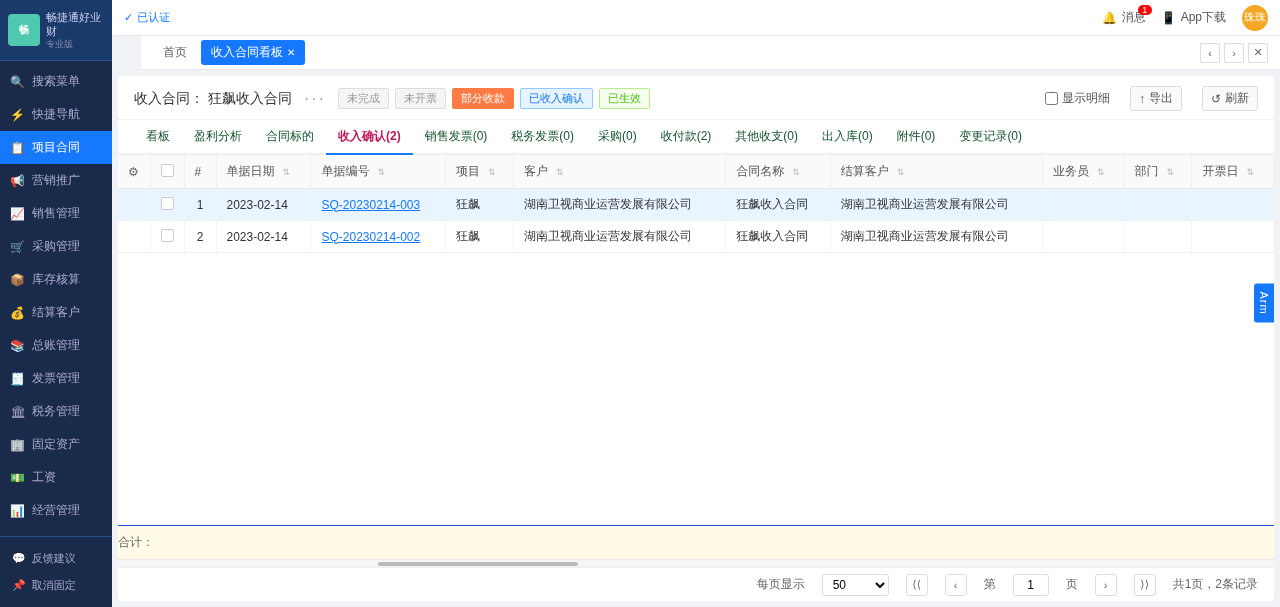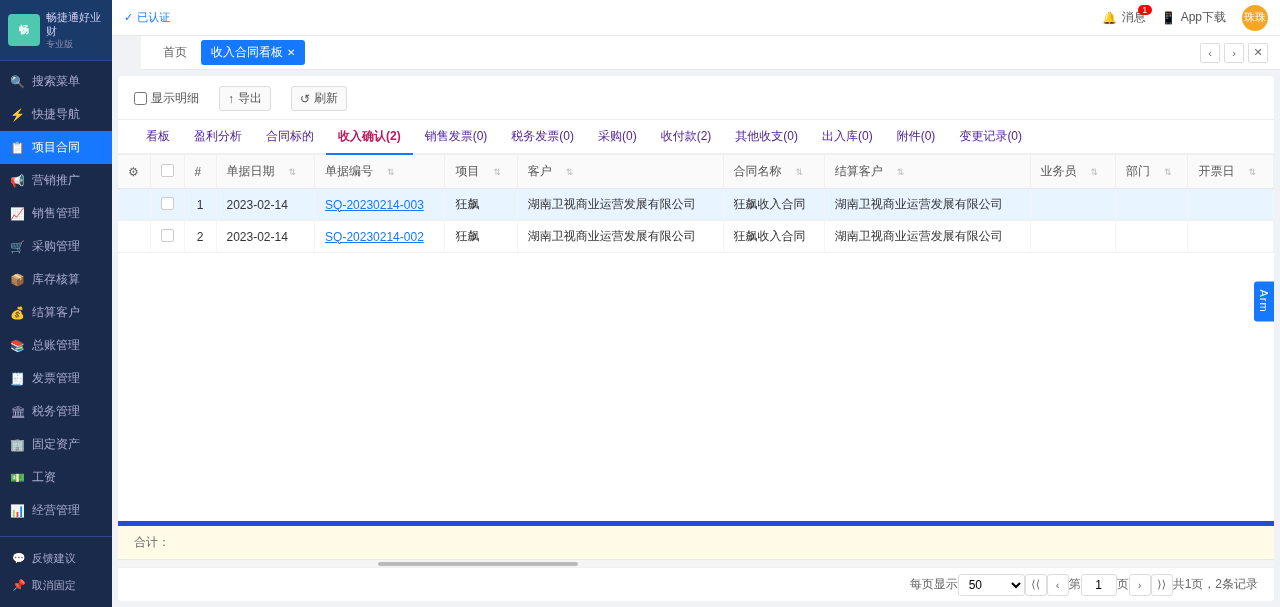--- a/index.html
+++ b/index.html
@@ -53,48 +53,48 @@
     .status-badge { padding: 2px 8px; border-radius: 2px; font-size: 11px; cursor: pointer; border: 1px solid transparent; }
     .badge-gray { background: #f5f5f5; color: #999; border-color: #ddd; }
     .badge-blue { background: #e6f4ff; color: #1677ff; border-color: #91caff; }
     .badge-green { background: #f6ffed; color: #52c41a; border-color: #b7eb8f; }
     .badge-active { background: #ff7a45; color: #fff; border-color: #ff7a45; }
     .header-actions { display: flex; align-items: center; gap: 20px; }
     .header-action-btn { display: flex; align-items: center; gap: 4px; padding: 3px 8px; border: 1px solid #ddd; border-radius: 3px; cursor: pointer; font-size: 12px; background: #fafafa; color: #555; }
 
     
     .tab-bar { display: flex; align-items: center; border-bottom: 2px solid #f0f0f0; padding: 0 16px; flex-shrink: 0; }
-    .tab-item { padding: 8px 12px; cursor: pointer; font-size: 12px; color: #4c1d95; border-bottom: 2px solid transparent; margin-bottom: -2px; white-space: nowrap; }
+    .tab-item { padding: 8px 12px; cursor: pointer; font-size: 12px; color: #14532d; border-bottom: 2px solid transparent; margin-bottom: -2px; white-space: nowrap; }
     .tab-item.active { color: #be185d; border-bottom-color: #1677ff; font-weight: 700; }
 
     
     .table-wrapper { flex: 1; overflow: auto; position: relative; }
     .data-table { width: 100%; border-collapse: collapse; font-size: 12px; }
     .data-table th { background: #fafafa; padding: 8px 10px; text-align: left; border-bottom: 1px solid #e8e8e8; border-right: 1px solid #f0f0f0; color: #555; font-weight: 500; white-space: nowrap; position: sticky; top: 0; z-index: 1; }
     .data-table td { padding: 7px 10px; border-bottom: 1px solid #f0f0f0; border-right: 1px solid #f5f5f5; color: #333; white-space: nowrap; }
     .data-table tr.selected td { background: #e8f4ff; }
     .data-table .link { color: #1677ff; cursor: pointer; text-decoration: underline; }
     .col-settings { width: 32px; text-align: center; }
     .col-check { width: 32px; text-align: center; }
     .col-num { width: 32px; text-align: center; color: #999; }
-    .th-sort { display: flex; align-items: center; gap: 14px; }
+    .th-sort { display: flex; align-items: center; gap: 8px; }
     .sort-icon { color: #bbb; font-size: 9px; }
     .checkbox { width: 13px; height: 13px; border: 1px solid #ccc; border-radius: 2px; display: inline-block; background: #fff; cursor: pointer; }
     .settings-icon { cursor: pointer; color: #666; }
 
     
-    .table-footer { background: #fffbe6; border-top: 5px solid #1d4ed8; padding: 8px 16px; display: flex; align-items: center; flex-shrink: 0; }
+    .table-footer { background: #fffbe6; border-top: 1px solid #1d4ed8; padding: 8px 0; display: flex; align-items: center; flex-shrink: 0; }
     .footer-label { color: #666; font-size: 12px; }
 
     
     .scrollbar-row { height: 8px; background: #f5f5f5; border-top: 1px solid #e8e8e8; display: flex; align-items: center; padding: 0 200px; flex-shrink: 0; }
     .scroll-thumb { width: 200px; height: 4px; background: #bbb; border-radius: 2px; margin-left: 60px; }
 
     
-    .pagination { height: 34px; display: flex; align-items: center; justify-content: flex-end; padding: 0 16px; gap: 0; border-top: 1px solid #f0f0f0; flex-shrink: 0; background: #fff; }
+    .pagination { height: 34px; display: flex; align-items: center; justify-content: flex-end; padding: 0 16px; gap: 17px; border-top: 1px solid #f0f0f0; flex-shrink: 0; background: #fff; }
     .page-label { color: #666; font-size: 12px; }
     .page-size-select { padding: 2px 18px 2px 6px; border: 1px solid #ddd; border-radius: 3px; font-size: 12px; background: #fff; cursor: pointer; }
     .page-btn { width: 22px; height: 22px; border: 1px solid #ddd; border-radius: 3px; display: flex; align-items: center; justify-content: center; cursor: pointer; color: #666; font-size: 11px; background: #fff; }
     .page-input { width: 36px; height: 22px; border: 1px solid #ddd; border-radius: 3px; text-align: center; font-size: 12px; }
     .page-info { color: #666; font-size: 12px; }
   </style>
 </head>
 <body>
 
 <div class="sidebar">
@@ -219,20 +219,34 @@
     <div class="nav-actions">
       <div class="nav-action-btn">‹</div>
       <div class="nav-action-btn">›</div>
       <div class="nav-action-btn">✕</div>
     </div>
   </div>
 
   <div class="content-area">
 
     <div class="contract-header">
+      <div class="contract-title-area">
+        <div class="contract-title">
+          <span>收入合同：</span>
+          <span style="font-weight:500;">狂飙收入合同</span>
+        </div>
+        <span class="contract-more">···</span>
+        <div class="status-badges" id="status-badges">
+            <span class="status-badge badge-gray">未完成</span>
+            <span class="status-badge badge-gray">未开票</span>
+            <span class="status-badge badge-active">部分收款</span>
+            <span class="status-badge badge-blue">已收入确认</span>
+            <span class="status-badge badge-green">已生效</span>
+          </div>
+      </div>
       <div class="header-actions">
         <label style="display:flex;align-items:center;gap:4px;cursor:pointer;font-size:12px;color:#555;">
           <input type="checkbox" style=""> 
             <span>显示明细</span>
         </label>
         <div class="header-action-btn">
           <span>↑</span>
           <span>导出</span>
         </div>
         <div class="header-action-btn">

